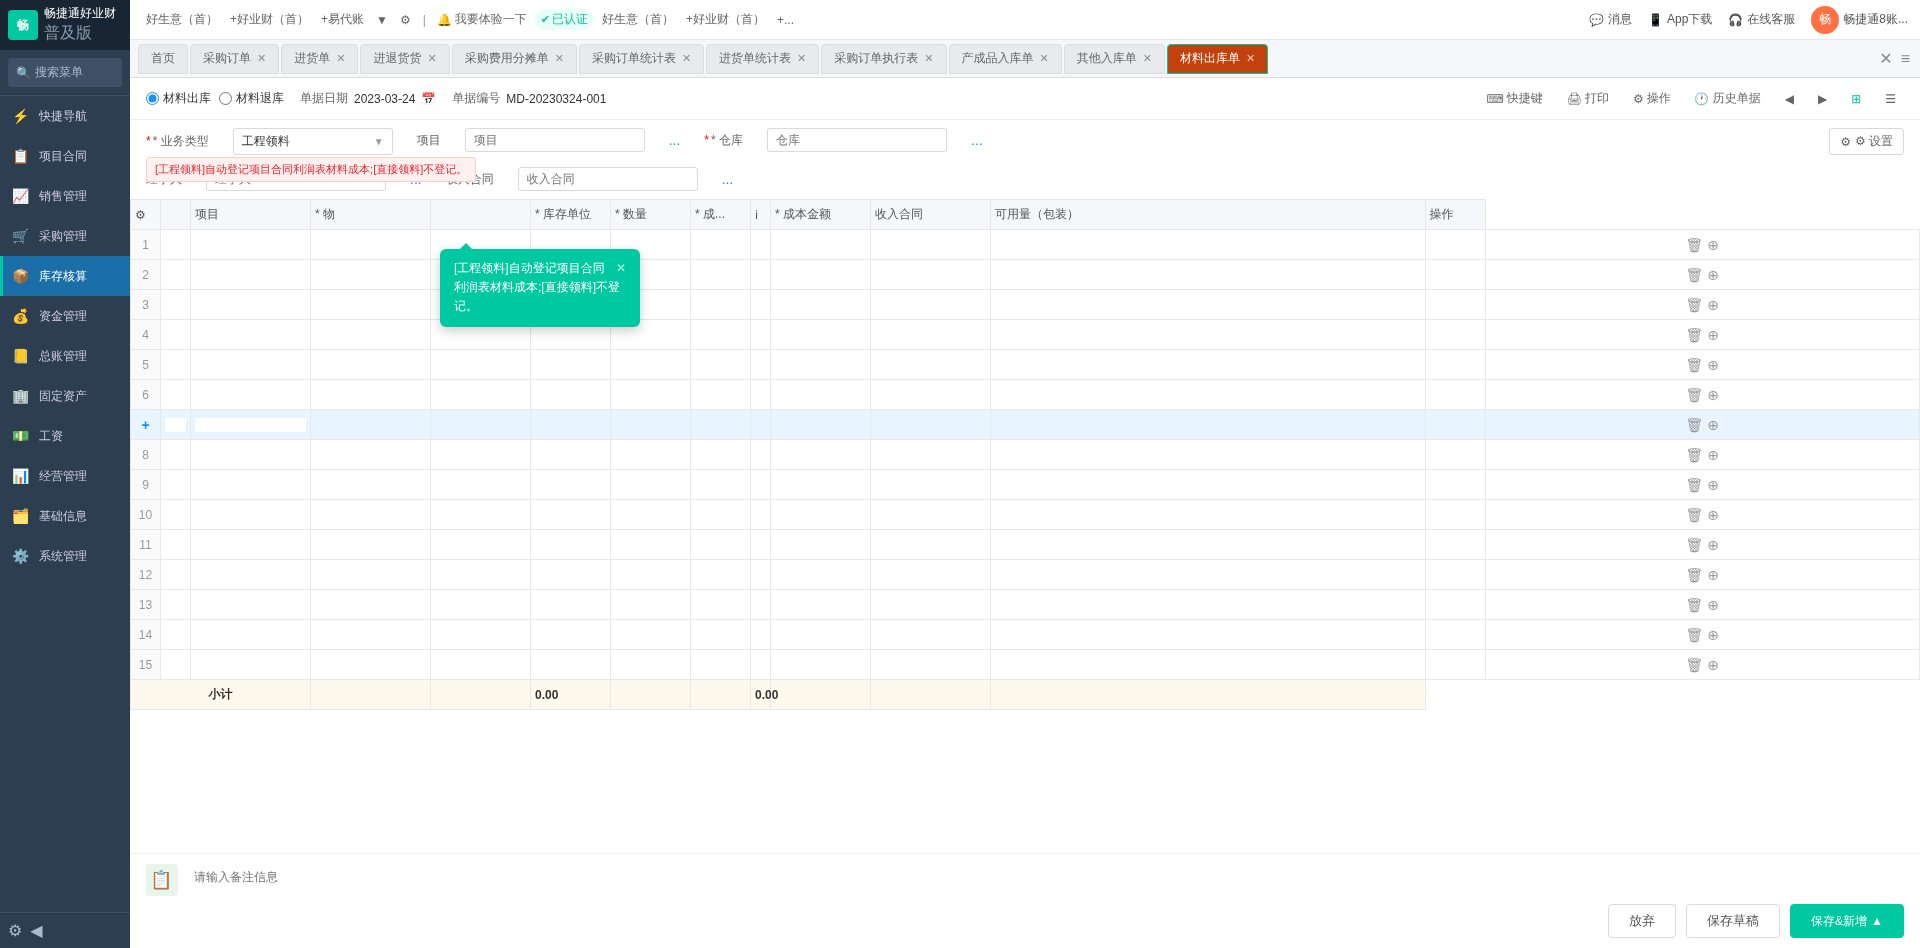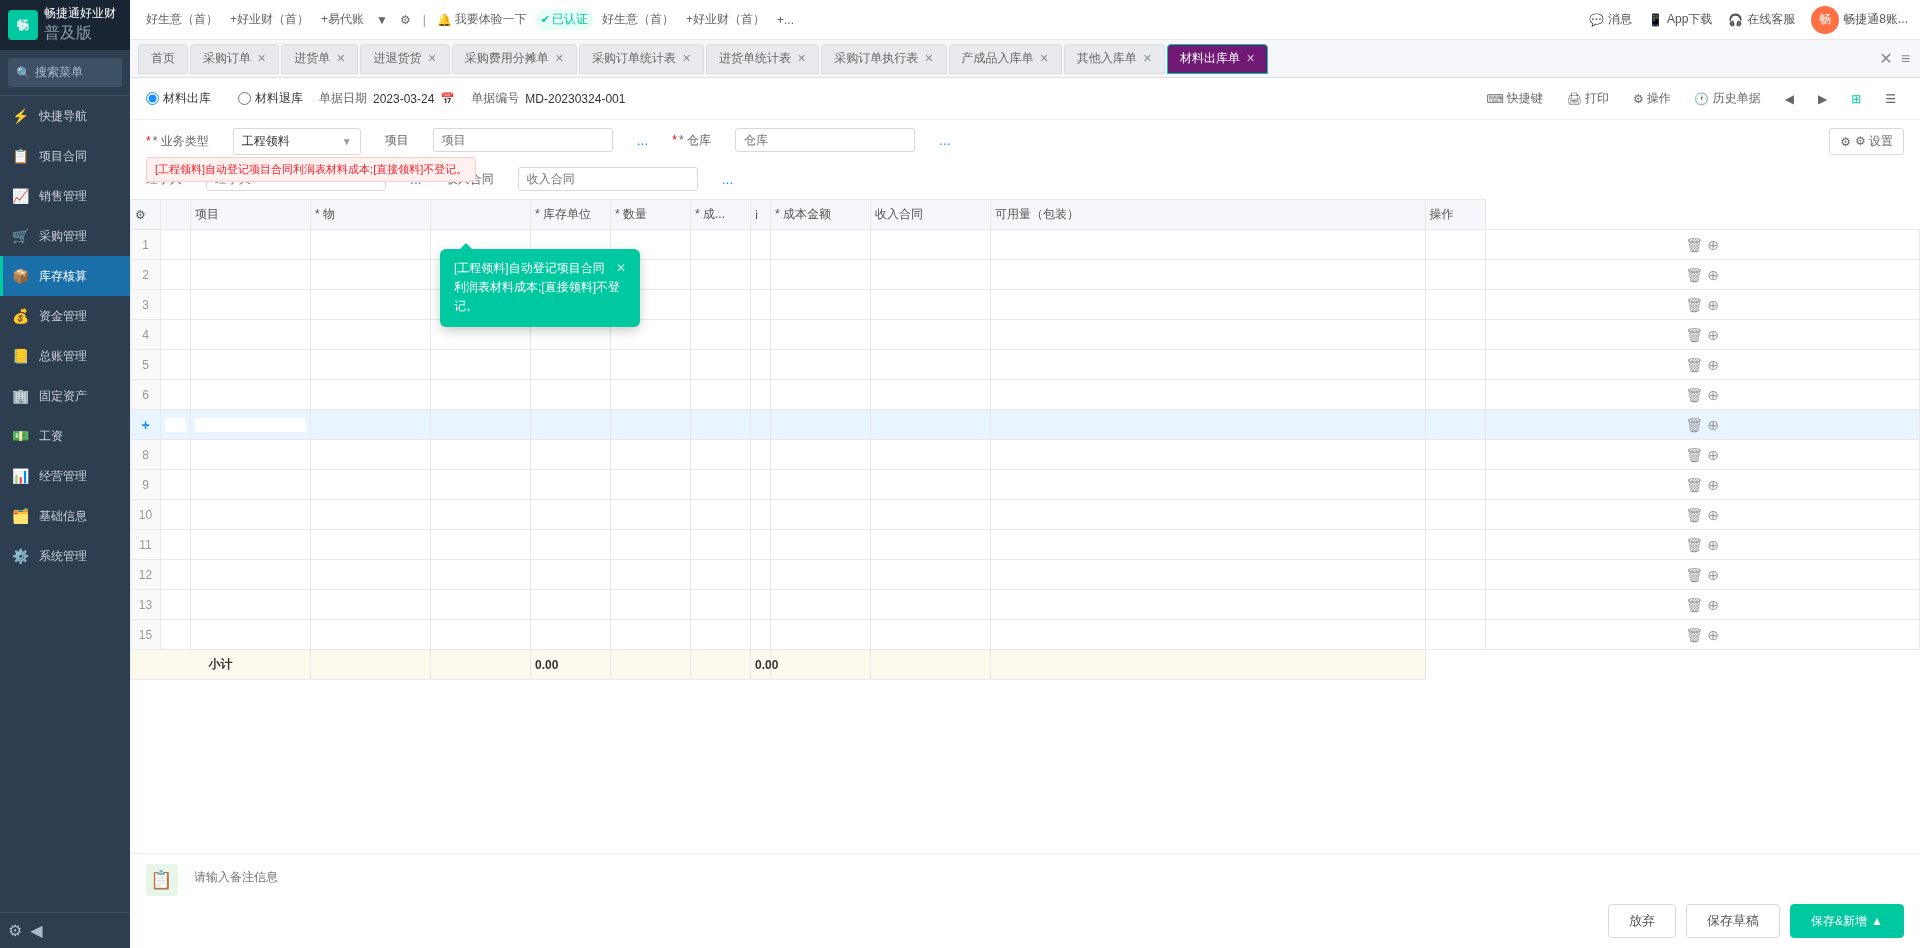--- a/index.html
+++ b/index.html
@@ -26,31 +26,31 @@
     .topbar { background: #fff; height: 40px; display: flex; align-items: center; padding: 0 12px; gap: 8px; border-bottom: 1px solid #e8e8e8; font-size: 12px; flex-shrink: 0; }
     .topbar-nav { display: flex; align-items: center; gap: 4px; flex: 1; flex-wrap: nowrap; overflow: hidden; }
     .topbar-nav-item { color: #666; cursor: pointer; white-space: nowrap; display: flex; align-items: center; gap: 2px; padding: 0 4px; }
     .topbar-right { display: flex; align-items: center; gap: 16px; color: #555; flex-shrink: 0; }
     .topbar-right-item { display: flex; align-items: center; gap: 4px; cursor: pointer; white-space: nowrap; }
     .topbar-avatar { width: 28px; height: 28px; border-radius: 50%; background: #ff7043; color: #fff; display: flex; align-items: center; justify-content: center; font-size: 12px; }
 
     
     .tabsbar { background: #f5f7fa; height: 38px; display: flex; align-items: center; padding: 0 8px; border-bottom: 1px solid #ddd; flex-shrink: 0; overflow: hidden; gap: 2px; }
     .tab { height: 30px; padding: 0 12px; display: flex; align-items: center; gap: 6px; border-radius: 4px 4px 0 0; cursor: pointer; white-space: nowrap; color: #666; background: #e8eaed; border: 1px solid #ddd; font-size: 12px; }
-    .tab.active { background: #701a75; color: #fff; border-color: #00c8a0; }
+    .tab.active { background: #c2410c; color: #fff; border-color: #00c8a0; }
     .tab-close { color: inherit; opacity: 0.7; cursor: pointer; font-size: 11px; }
     .tabsbar-end { display: flex; align-items: center; gap: 4px; margin-left: auto; }
     .tabsbar-end-btn { cursor: pointer; color: #888; font-size: 16px; padding: 2px; }
 
     
     .content { flex: 1; background: #fff; display: flex; flex-direction: column; overflow: hidden; }
 
     
     .toolbar { padding: 8px 16px; display: flex; align-items: center; gap: 16px; border-bottom: 1px solid #eee; flex-shrink: 0; }
-    .toolbar-radio-group { display: flex; align-items: center; gap: 27px; }
+    .toolbar-radio-group { display: flex; align-items: center; gap: 8px; }
     .toolbar-radio { display: flex; align-items: center; gap: 4px; cursor: pointer; color: #333; }
     .toolbar-radio input[type=radio] { accent-color: #1890ff; cursor: pointer; }
     .toolbar-field { display: flex; align-items: center; gap: 6px; color: #555; }
     .toolbar-field label { white-space: nowrap; color: #666; }
     .toolbar-actions { margin-left: auto; display: flex; gap: 8px; align-items: center; }
     .toolbar-action-btn { display: flex; align-items: center; gap: 3px; color: #666; cursor: pointer; padding: 4px 8px; border-radius: 3px; }
 
     
     .form-row { padding: 8px 16px; display: flex; align-items: flex-start; gap: 24px; flex-shrink: 0; }
     .form-field { display: flex; align-items: center; gap: 24px; position: relative; }
@@ -302,21 +302,21 @@
         <span class="toolbar-action-btn">◀</span>
         <span class="toolbar-action-btn">▶</span>
         <span class="toolbar-action-btn" style="color:#00c8a0;">⊞</span>
         <span class="toolbar-action-btn">☰</span>
       </div>
     </div>
 
     <div class="form-row">
       <div class="form-field" style="position:relative;">
         <label><span class="required">*</span><span>* 业务类型</span></label>
-        <div class="form-select" style="width:128px;">
+        <div class="form-select" style="width:160px;">
           <span>工程领料</span>
           <span class="chevron-down">▼</span>
         </div>
         <div class="form-warning">[工程领料]自动登记项目合同利润表材料成本;[直接领料]不登记。</div>
       </div>
       <div class="form-field">
         <label>项目</label>
         <input class="form-input" placeholder="项目" style="">
         <span class="form-dots">...</span>
       </div>
@@ -573,20 +573,36 @@
               <td></td>
               <td></td>
               <td></td>
               <td></td>
               <td></td>
               <td></td>
               <td></td>
               <td style="text-align: center;"><button class="btn-icon">🗑</button><button class="btn-icon">⊕</button></td>
             </tr>
             <tr>
+              <td class="row-num">14</td>
+              <td></td>
+              <td></td>
+              <td></td>
+              <td></td>
+              <td></td>
+              <td></td>
+              <td></td>
+              <td></td>
+              <td></td>
+              <td></td>
+              <td></td>
+              <td></td>
+              <td style="text-align: center;"><button class="btn-icon">🗑</button><button class="btn-icon">⊕</button></td>
+            </tr>
+            <tr>
               <td class="row-num">15</td>
               <td></td>
               <td></td>
               <td></td>
               <td></td>
               <td></td>
               <td></td>
               <td></td>
               <td></td>
               <td></td>

